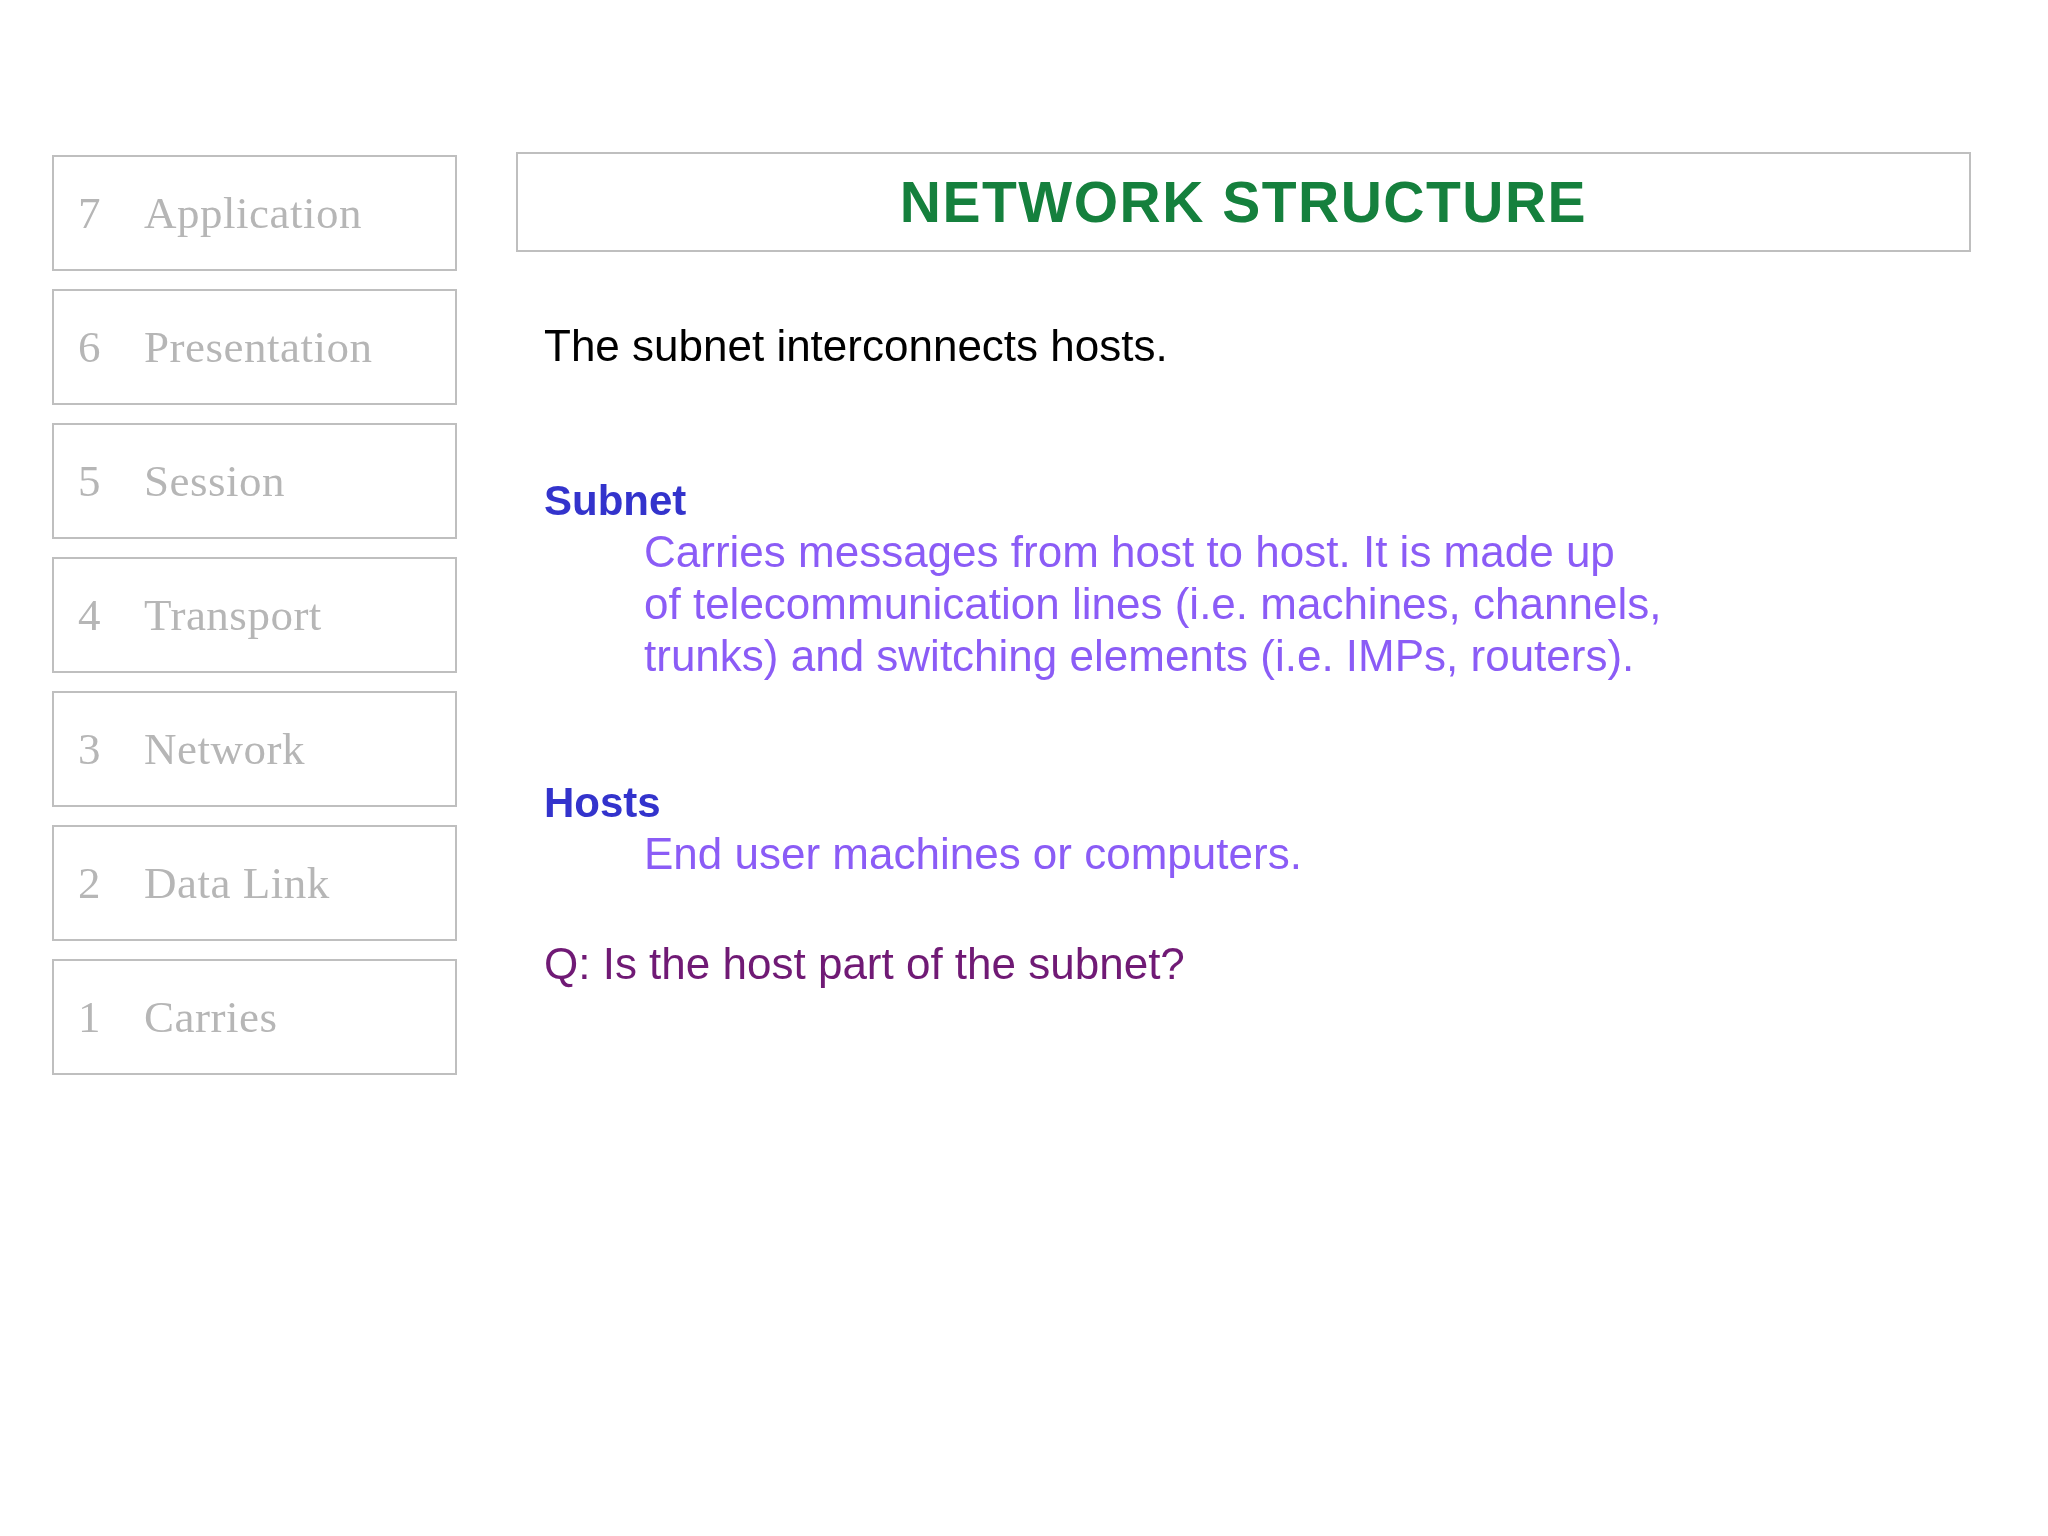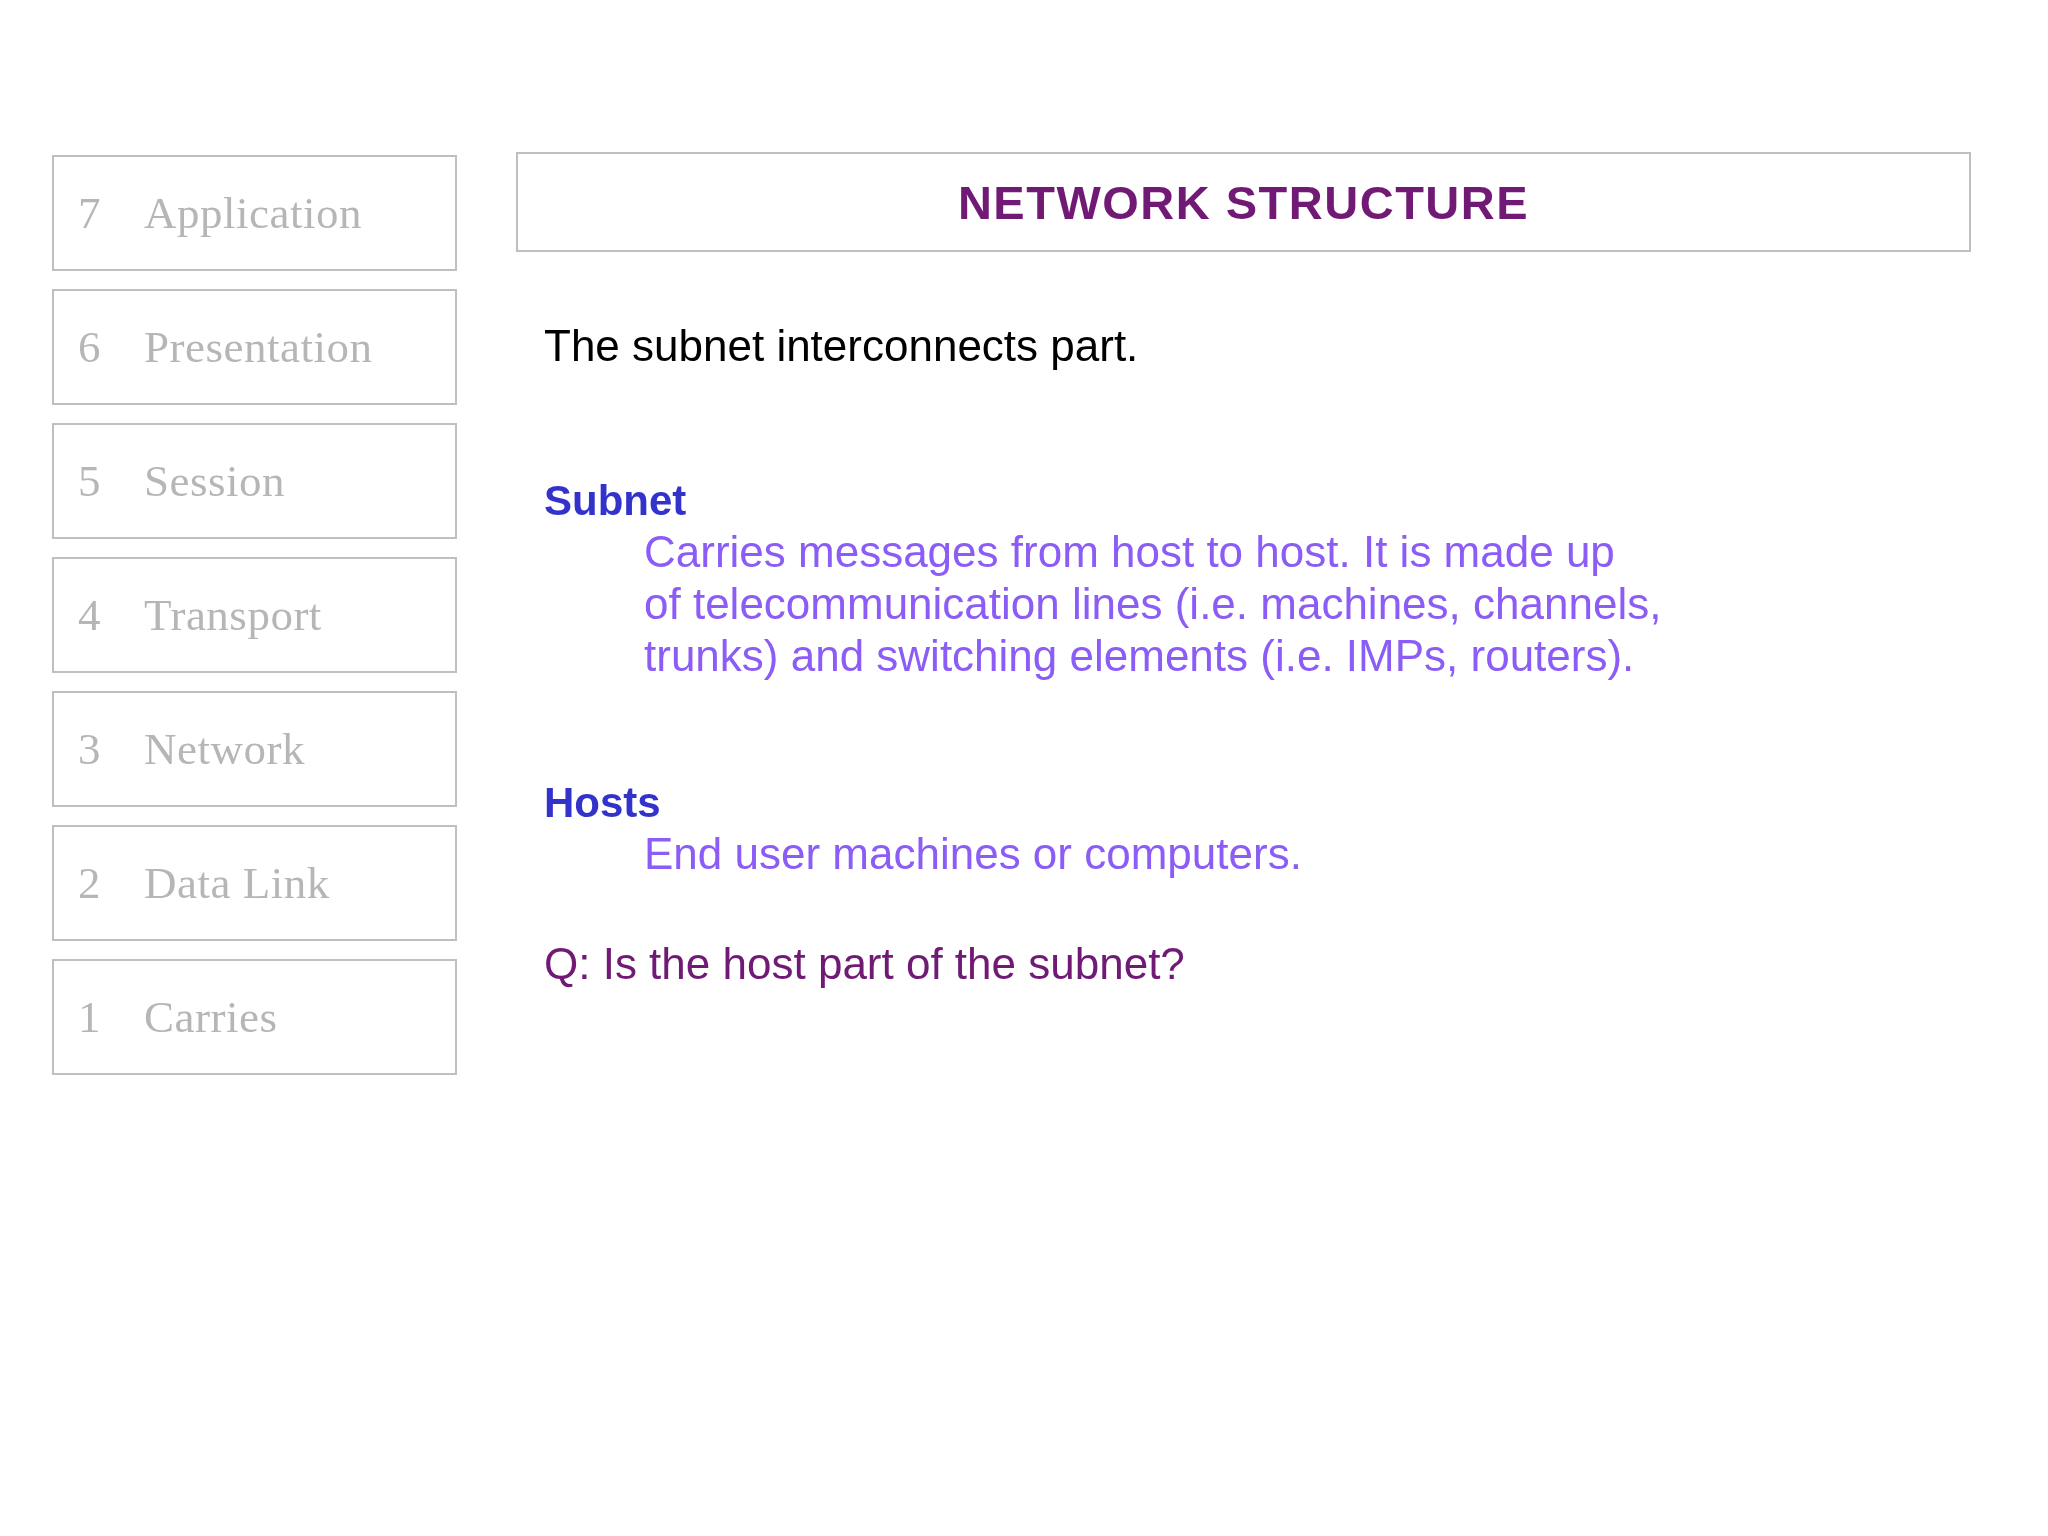--- a/index.html
+++ b/index.html
@@ -69,22 +69,22 @@
     box-sizing: border-box;
     border: 2px solid #bfbfbf;
     background: #ffffff;
     display: flex;
     align-items: center;
     justify-content: center;
   }
   #title-text {
     font-family: "Liberation Sans", sans-serif;
     font-weight: bold;
-    font-size: 47px;
-    color: #701a75;
+    font-size: 57px;
+    color: #15803d;
     letter-spacing: 1.5px;
     white-space: nowrap;
   }
 
   
   #body-col {
     position: absolute;
     left: 544px;
     top: 320px;
     width: 1420px;
@@ -173,21 +173,21 @@
     </div>
 
   </div>
 
   <div id="title-box">
     <div id="title-text">NETWORK STRUCTURE</div>
   </div>
 
   <div id="body-col">
 
-    <div class="lead-line">The subnet interconnects part.</div>
+    <div class="lead-line">The subnet interconnects hosts.</div>
 
     <div class="gap-lead"></div>
 
     <div class="section">
       <div class="sec-head">Subnet</div>
       <div class="sec-body">
         <div class="ln">Carries messages from host to host. It is made up</div>
         <div class="ln">of telecommunication lines (i.e. machines, channels,</div>
         <div class="ln">trunks) and switching elements (i.e. IMPs, routers).</div>
       </div>

